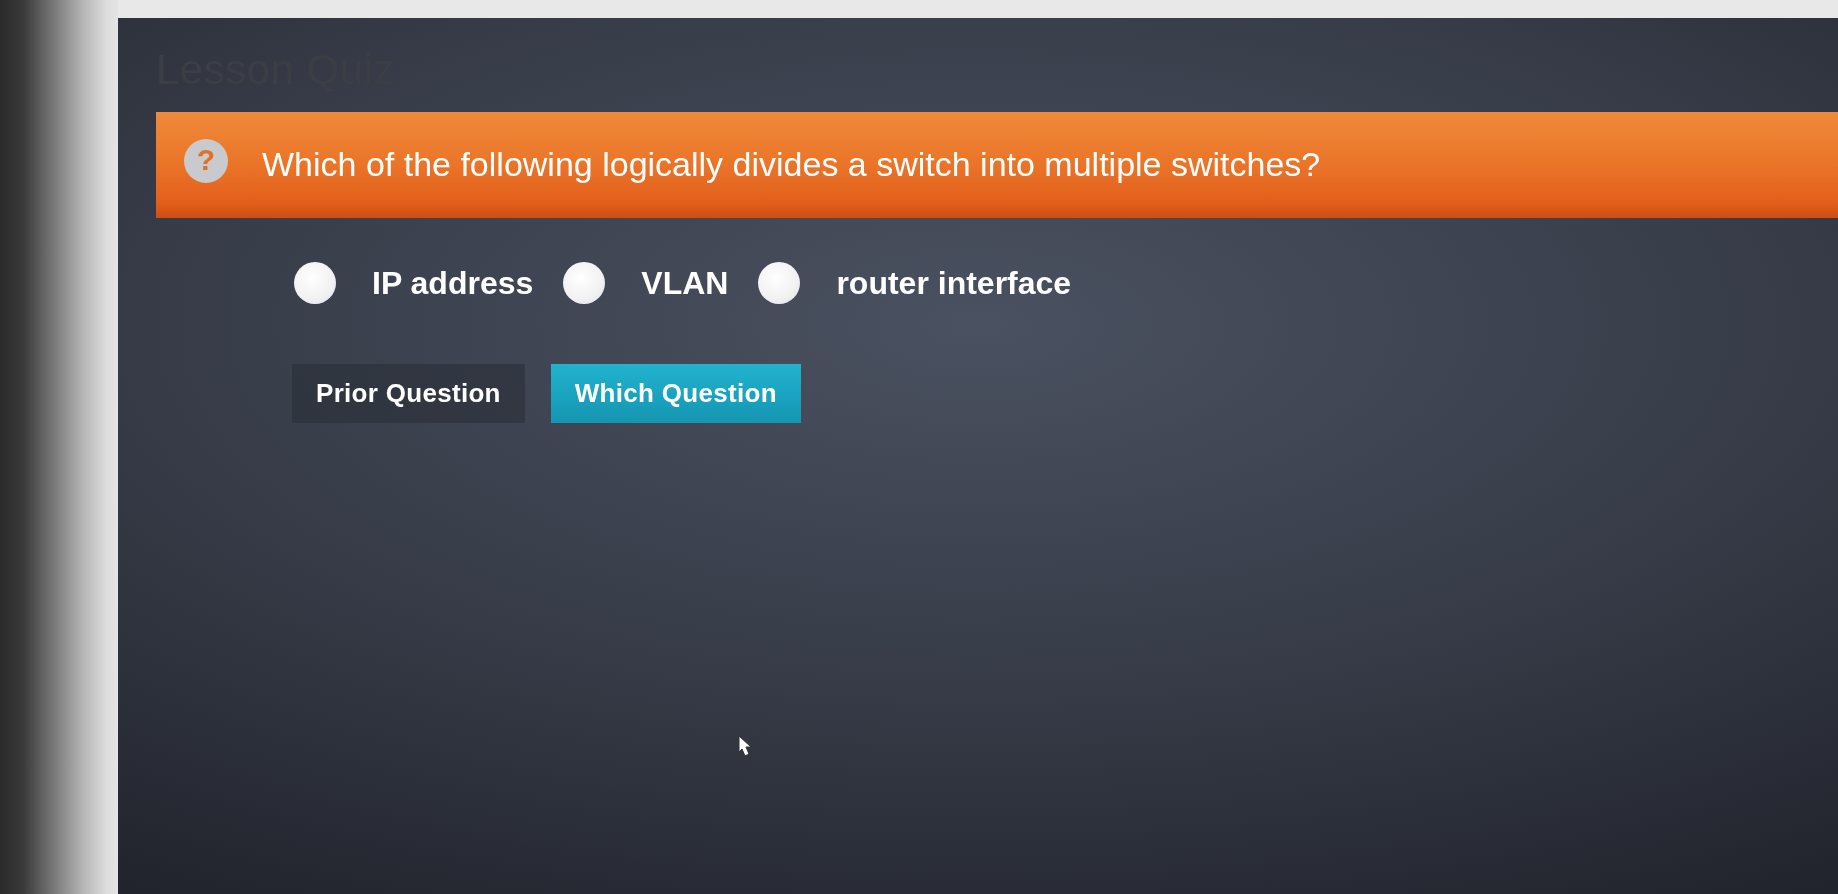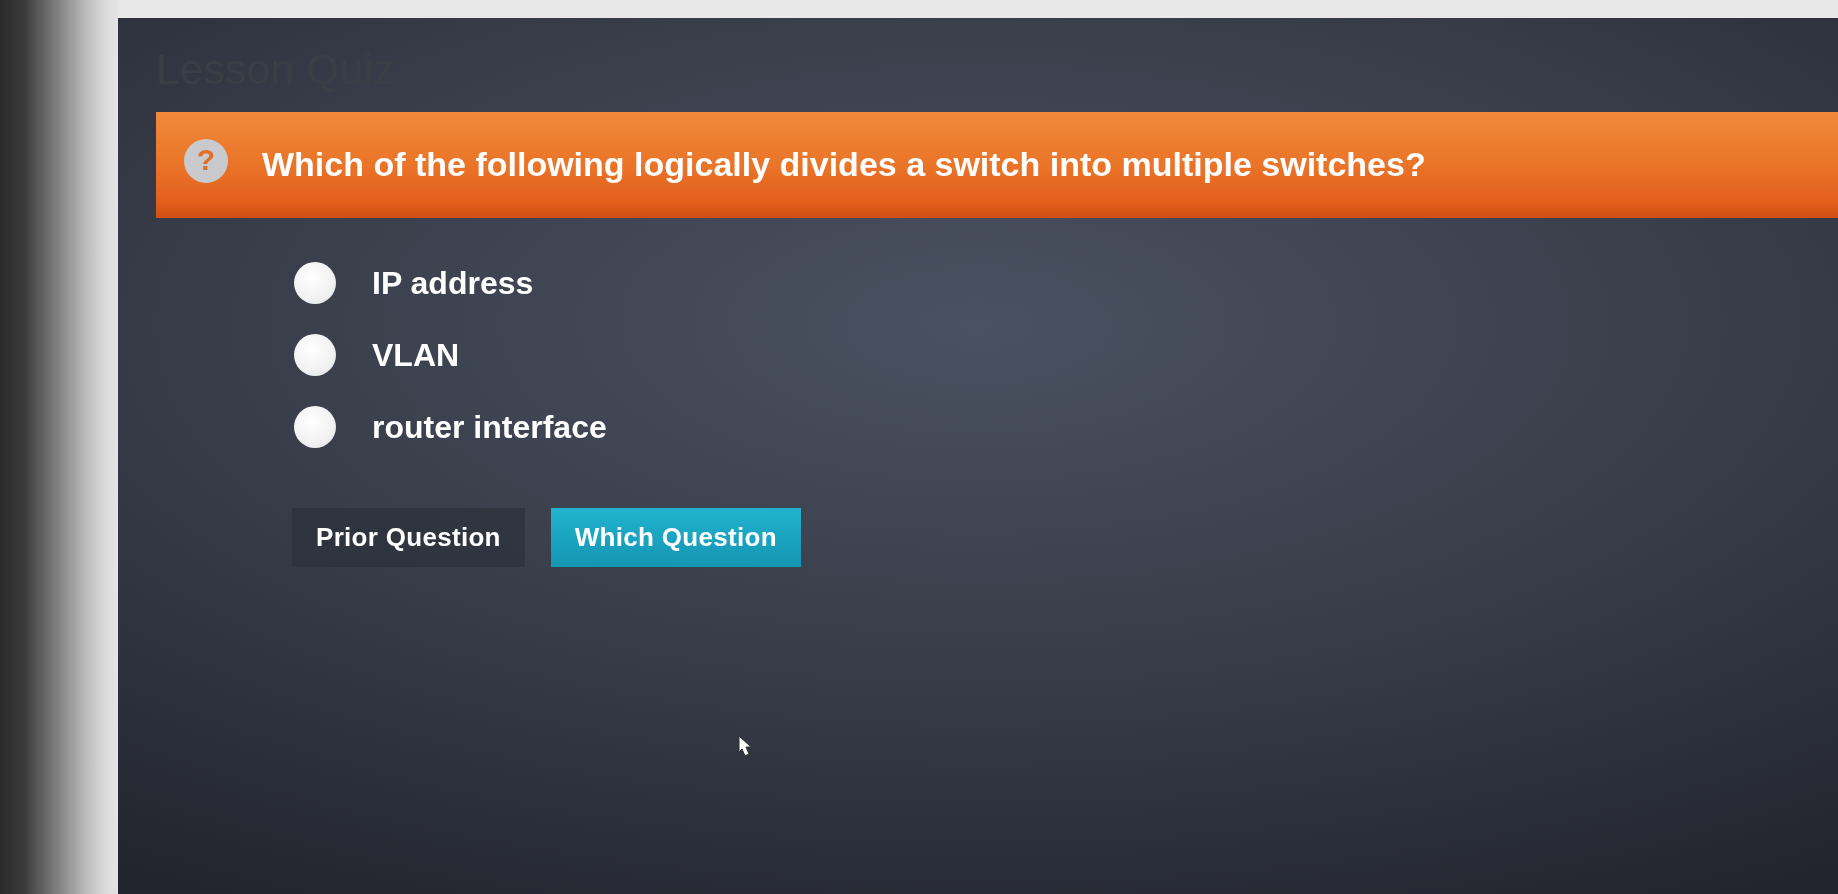--- a/index.html
+++ b/index.html
@@ -63,28 +63,28 @@
       align-items: center;
       justify-content: center;
     }
     .question-icon-svg {
       width: 56px;
       height: 56px;
     }
     .question-text {
       color: #ffffff;
       font-size: 34px;
-      font-weight: 700;
+      font-weight: 400;
       line-height: 1.25;
     }
     .options {
       margin-top: 44px;
       padding-left: 138px;
       display: flex;
-      flex-direction: column;
+      flex-direction: row;
       gap: 30px;
     }
     .option-row {
       display: flex;
       align-items: center;
       gap: 36px;
       cursor: pointer;
     }
     .option-radio {
       width: 42px;

